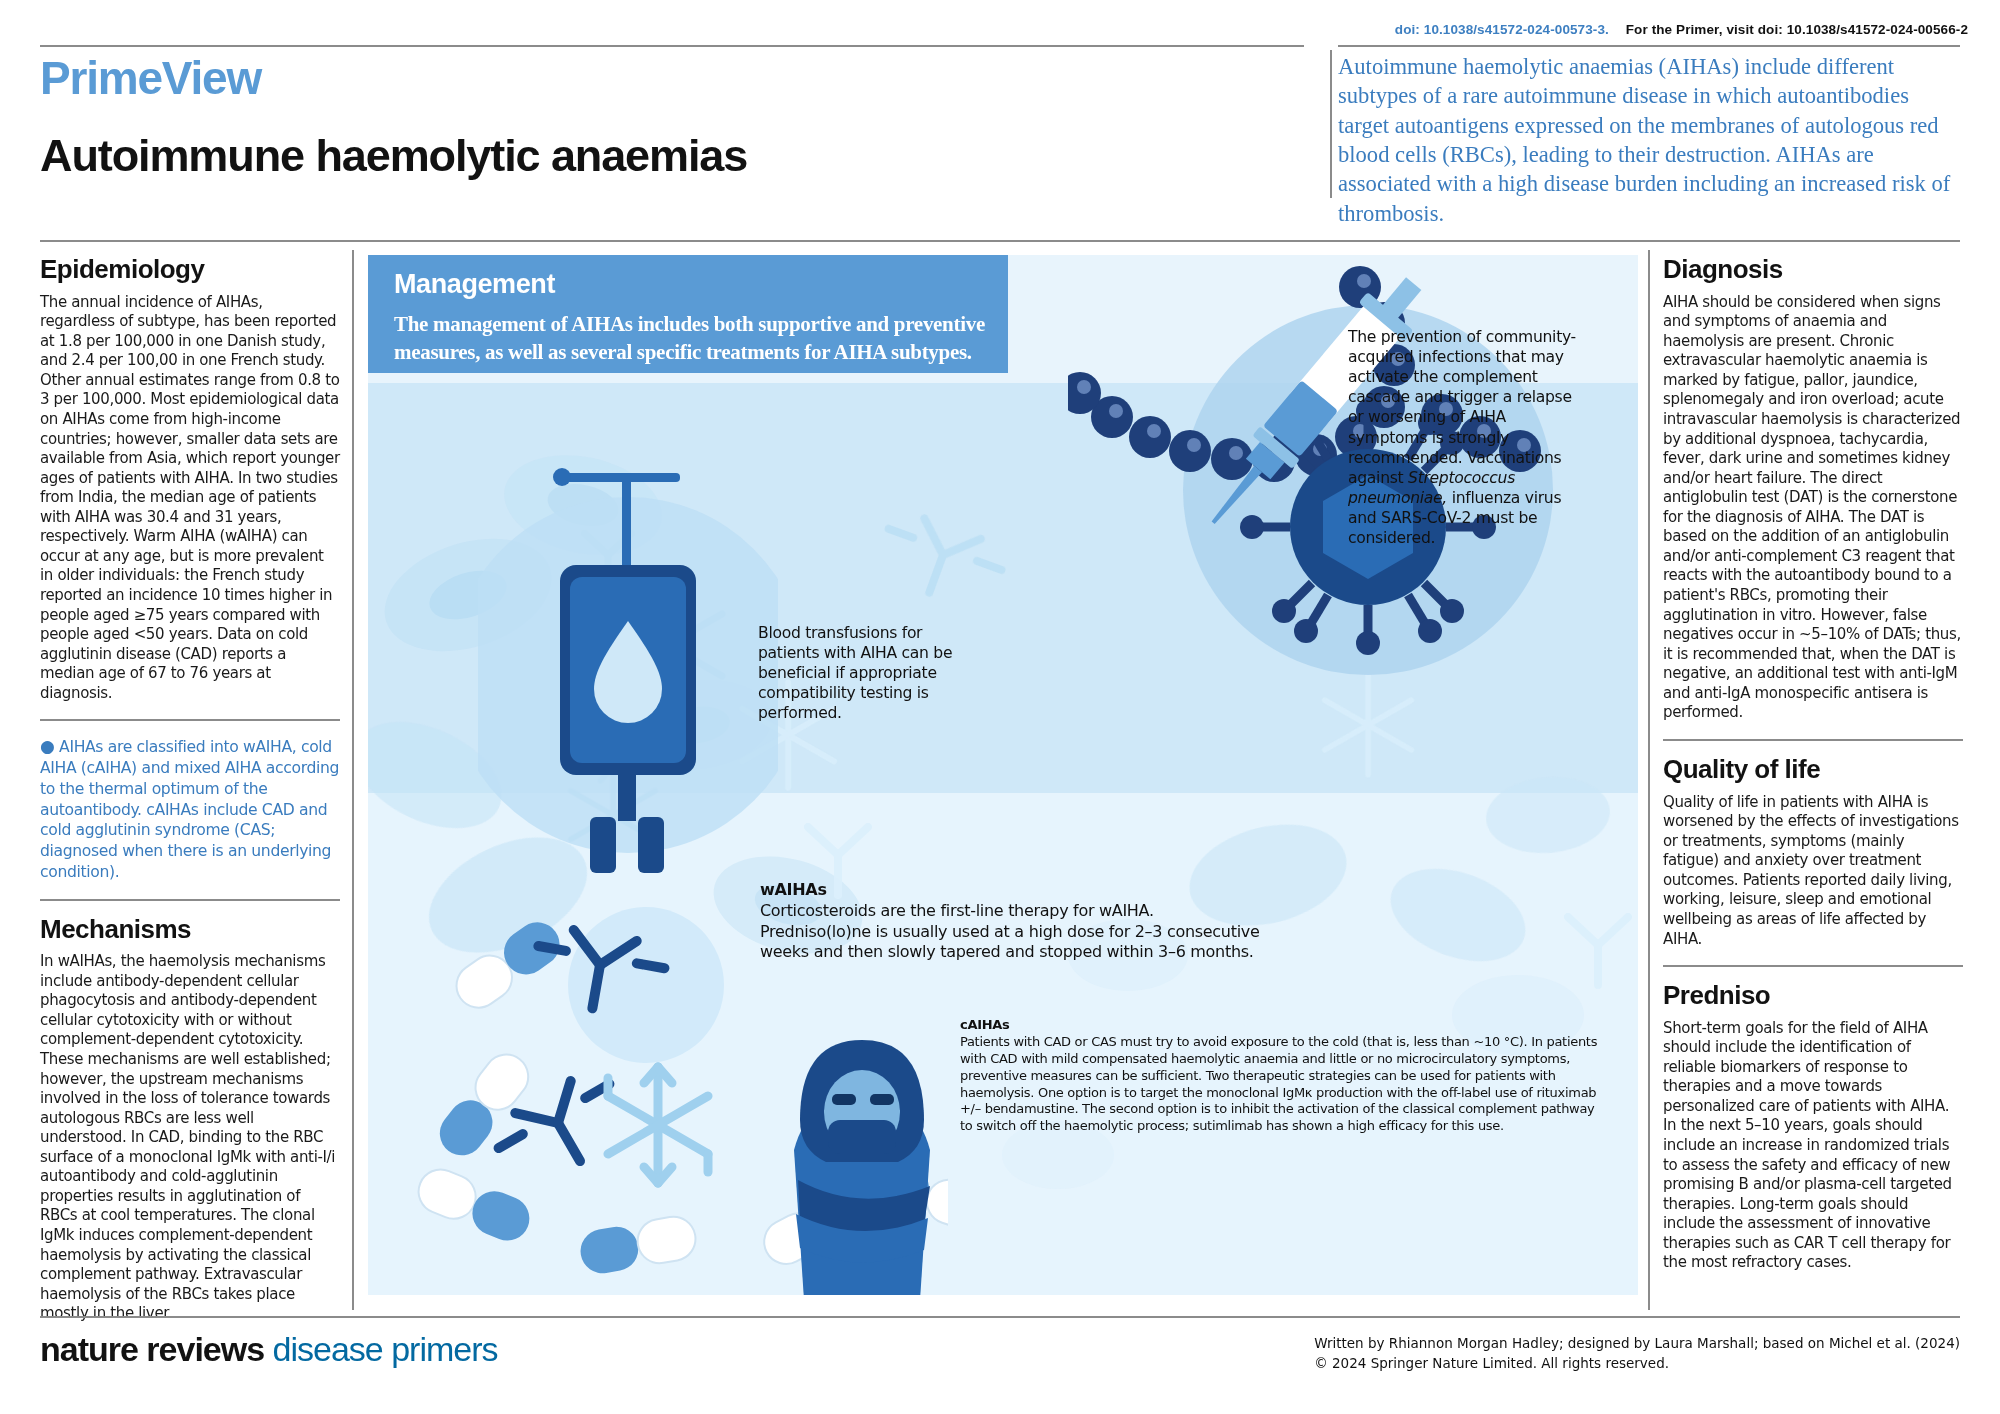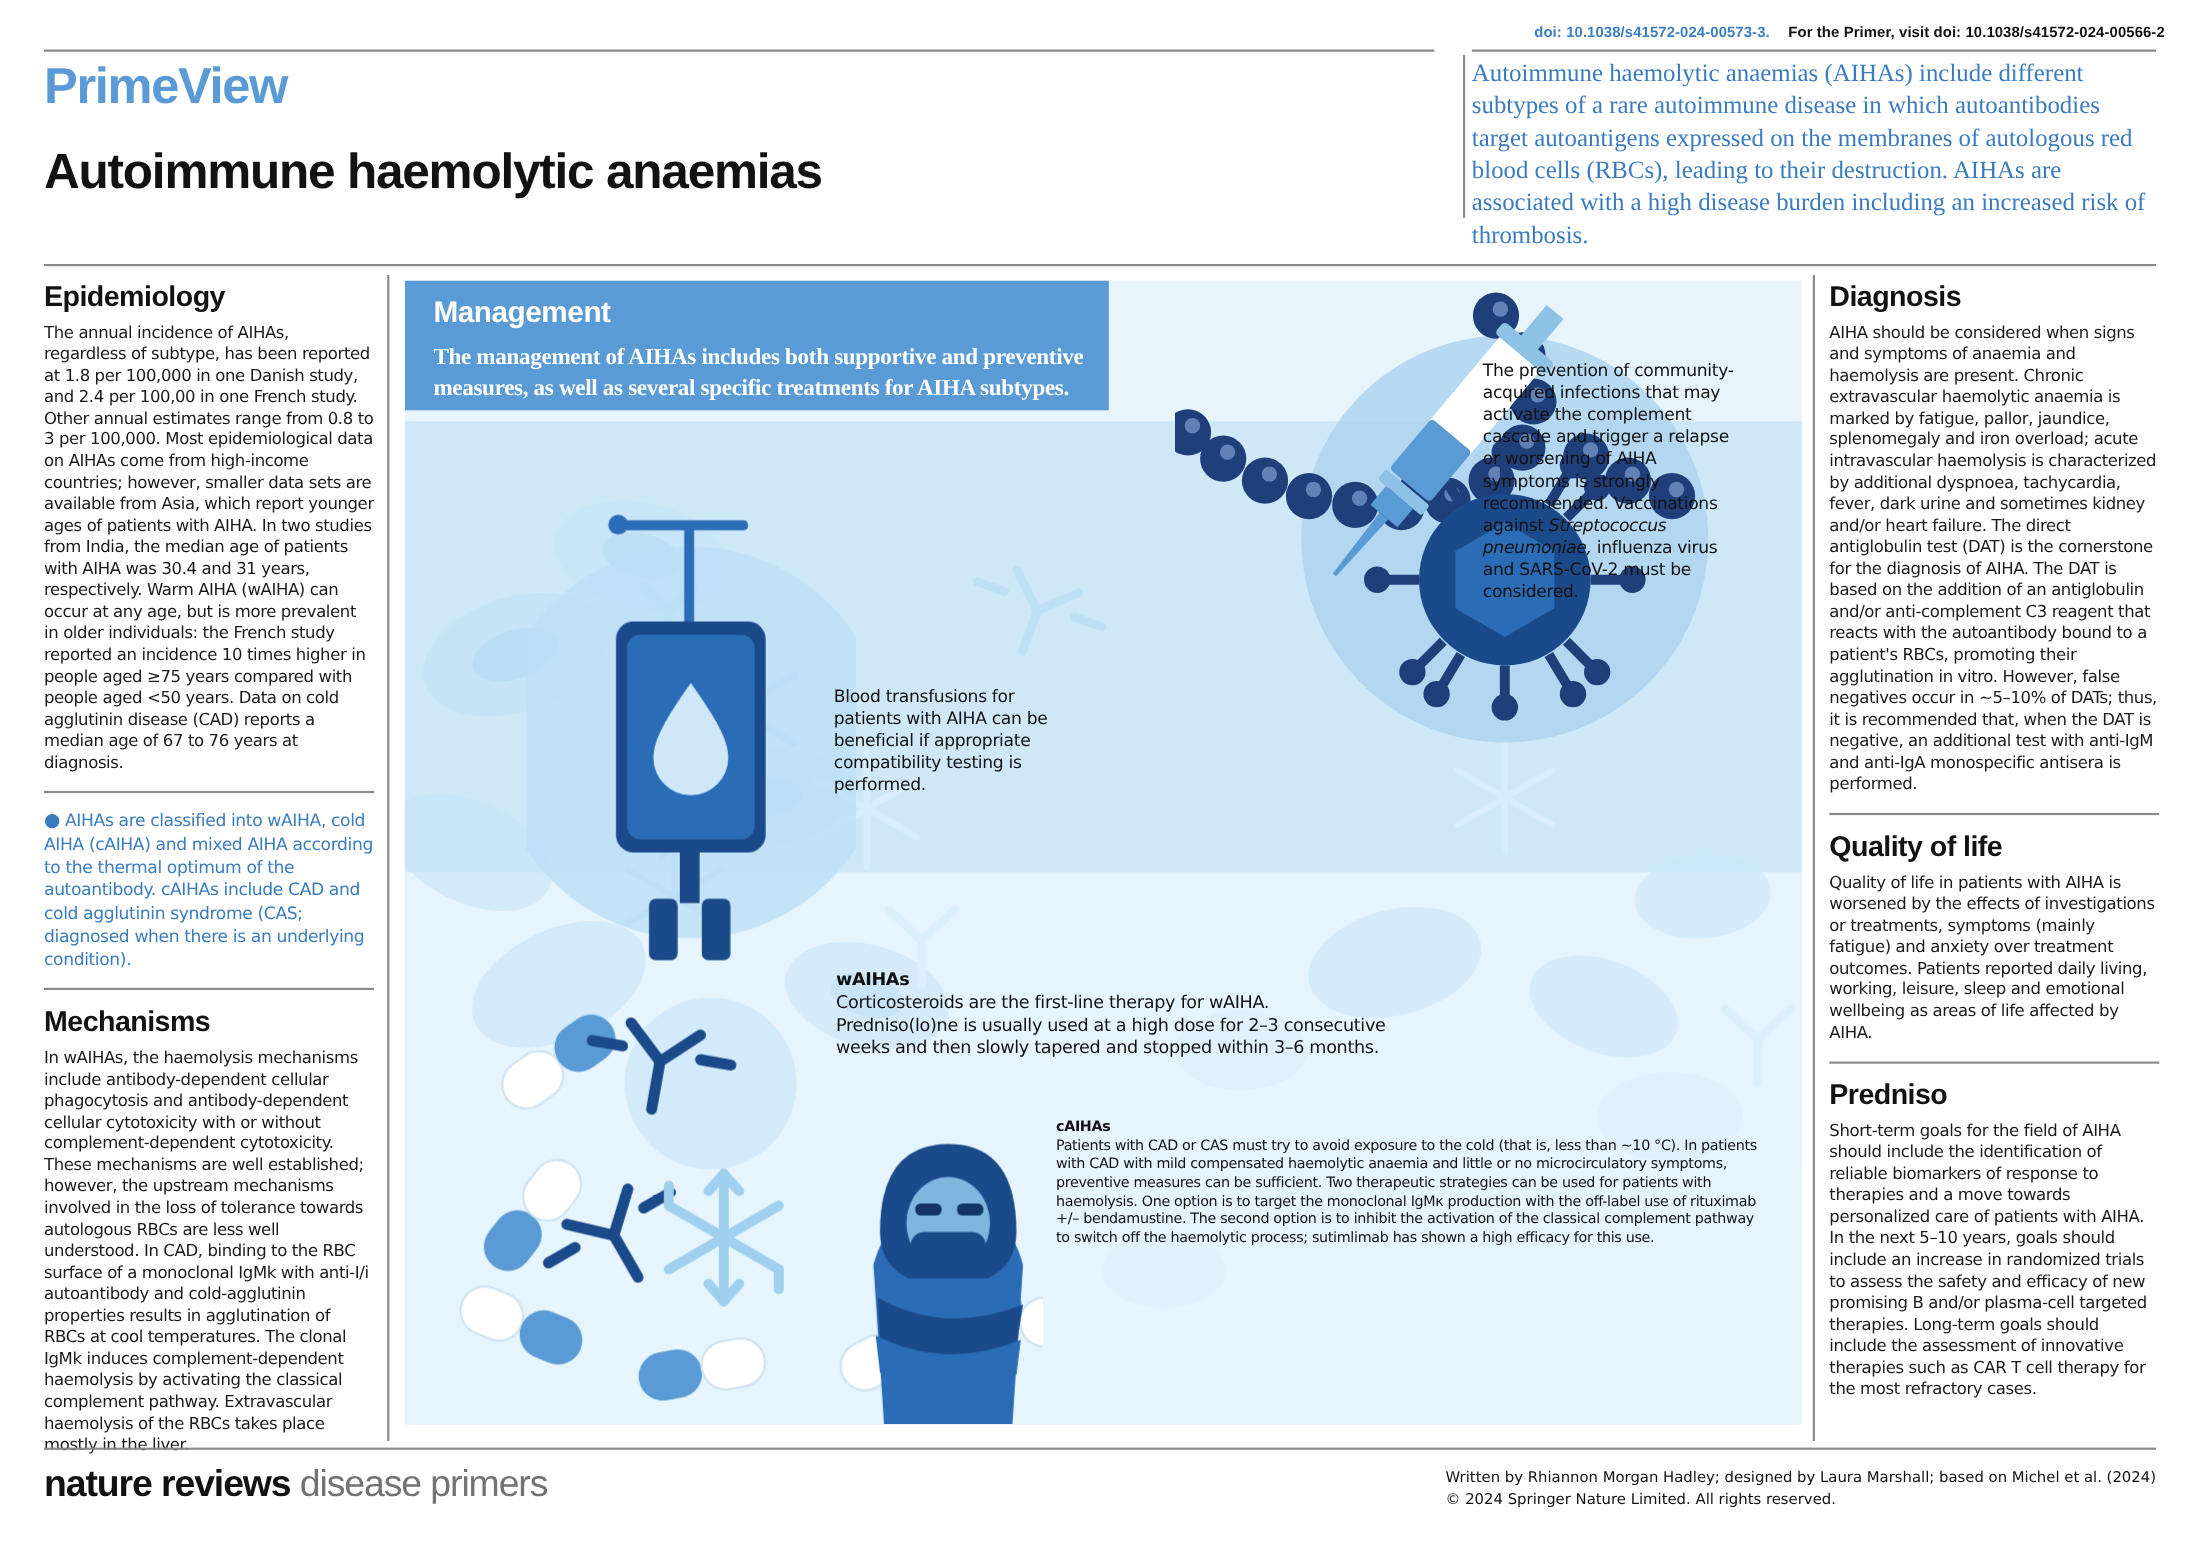--- a/index.html
+++ b/index.html
@@ -56,21 +56,21 @@
   .panel-upper{position:absolute;left:0;top:128px;width:100%;height:680px;background:#cfe8f8;}
   .panel-lower{position:absolute;left:0;top:538px;width:100%;height:502px;background:#e6f4fd;}
 
   .cap{position:absolute;font-family:"DejaVu Sans",sans-serif;color:#111;letter-spacing:-.3px;}
   .cap-b{font-weight:700;}
 
   
   .foot-rule{position:absolute;left:40px;top:1316px;width:1920px;height:2px;background:#8b8b8b;}
   .brand{position:absolute;left:40px;top:1330px;font-size:34px;letter-spacing:-1px;color:#121212;}
   .brand b{font-weight:800;}
-  .brand span.lt{font-weight:400;color:#737373;}
+  .brand span.lt{font-weight:400;color:#0369a1;}
   .credit{position:absolute;right:40px;top:1333px;text-align:left;font-size:13.5px;line-height:1.5;color:#111;font-family:"DejaVu Sans",sans-serif;}
   .credit .c2{color:#111;}
 
   i.it{font-style:italic;}
 </style>
 </head>
 <body>
 
 <div class="poster">
 

